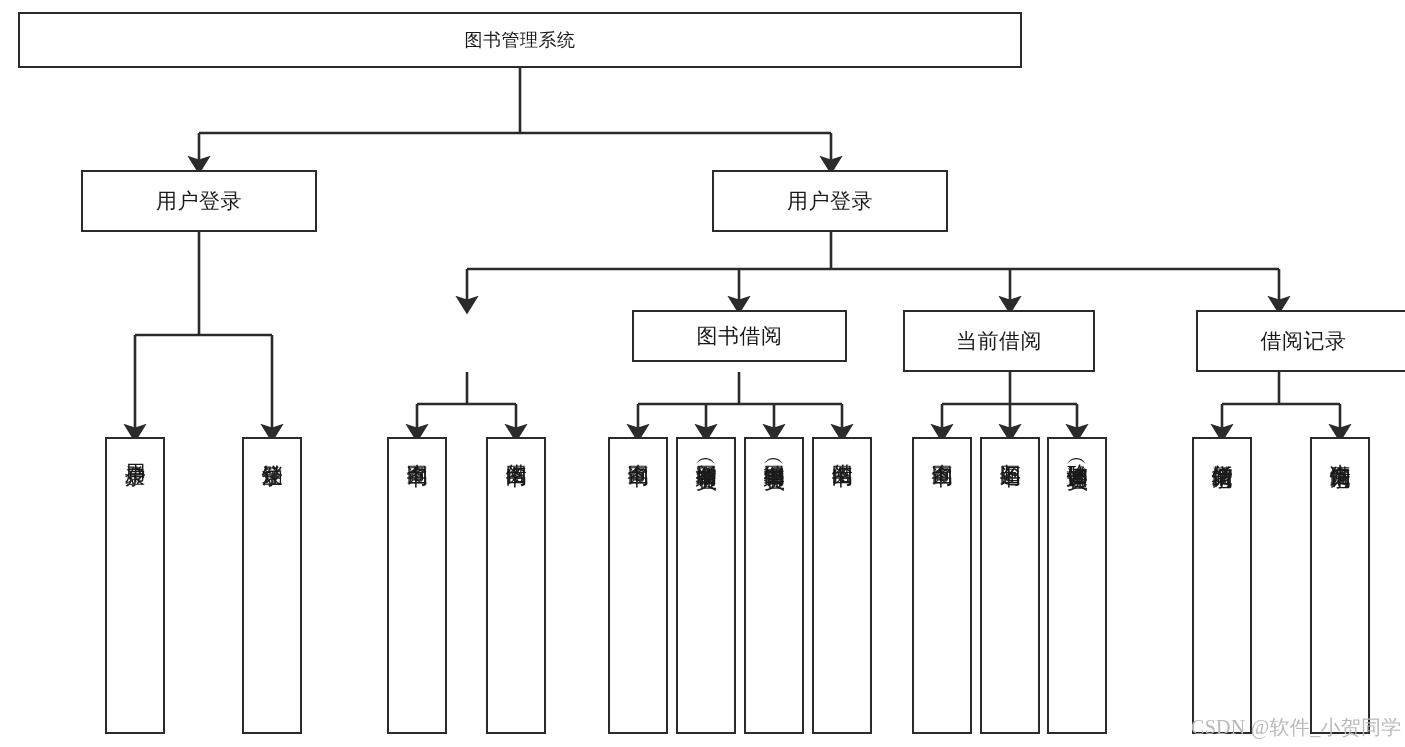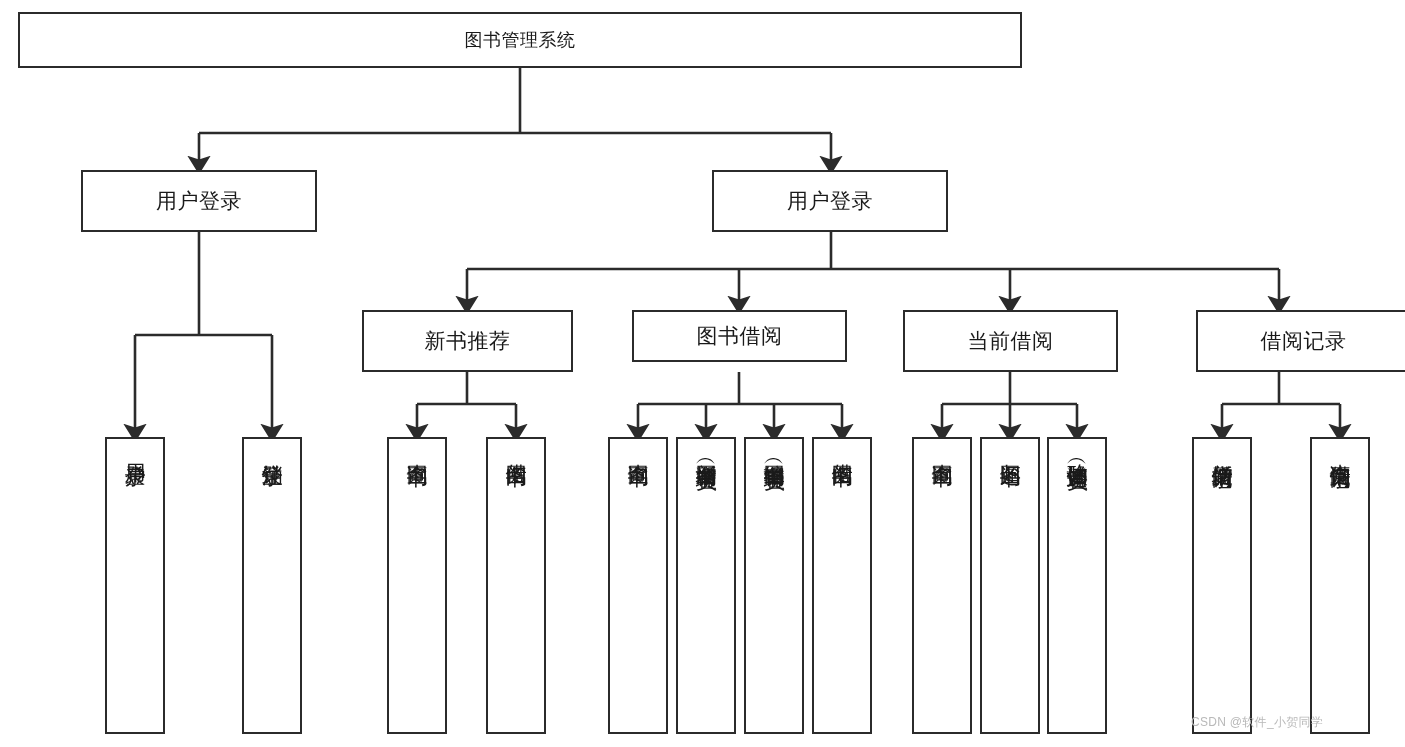--- a/index.html
+++ b/index.html
@@ -56,25 +56,25 @@
     font-size: 21px;
     line-height: 1.08;
     letter-spacing: 1px;
   }
   .node.root .node-label { font-size: 18px; }
 
   .watermark {
     position: absolute;
     left: 1191px;
     top: 714px;
-    font-size: 12px;
+    font-size: 20px;
     color: #b9b9b9;
     white-space: nowrap;
     letter-spacing: 0.3px;
-    font-family: Liberation Sans, sans-serif;
+    font-family: Liberation Serif, serif;
   }
 </style>
 </head>
 <body>
 
 <div id="diagram-canvas">
 
   <svg id="edge-layer" width="1405" height="747" viewBox="0 0 1405 747">
     <defs>
       <marker id="arrow" markerWidth="9" markerHeight="9" refX="3.2" refY="4.5" orient="auto" markerUnits="strokeWidth">
@@ -129,27 +129,24 @@
     <span class="node-label">图书管理系统</span>
   </div>
 
   <div class="node horizontal" style="left:81px; top:170px; width:236px; height:62px;">
     <span class="node-label">用户登录</span>
   </div>
   <div class="node horizontal" style="left:712px; top:170px; width:236px; height:62px;">
     <span class="node-label">用户登录</span>
   </div>
 
-  <div class="node horizontal" style="left:362px; top:310px; width:211px; height:62px;">
-    <span class="node-label">新书推荐</span>
-  </div>
   <div class="node horizontal" style="left:632px; top:310px; width:215px; height:52px;">
     <span class="node-label">图书借阅</span>
   </div>
-  <div class="node horizontal" style="left:903px; top:310px; width:215px; height:62px;">
+  <div class="node horizontal" style="left:903px; top:310px; width:192px; height:62px;">
     <span class="node-label">当前借阅</span>
   </div>
   <div class="node horizontal" style="left:1172px; top:310px; width:215px; height:62px;margin-left:24px;">
     <span class="node-label">借阅记录</span>
   </div>
 
   <div class="node vertical" style="left:105px; top:437px; width:60px; height:297px;">
     <span class="node-label">用户登录</span>
   </div>
   <div class="node vertical" style="left:242px; top:437px; width:60px; height:297px;">

